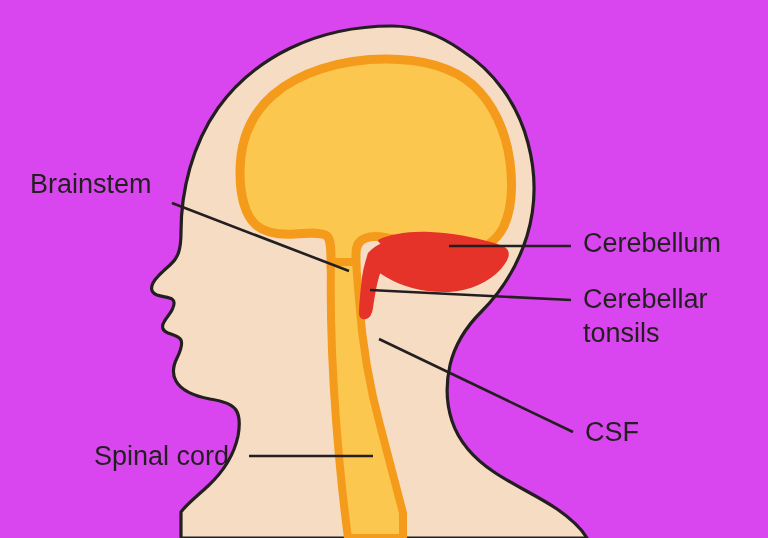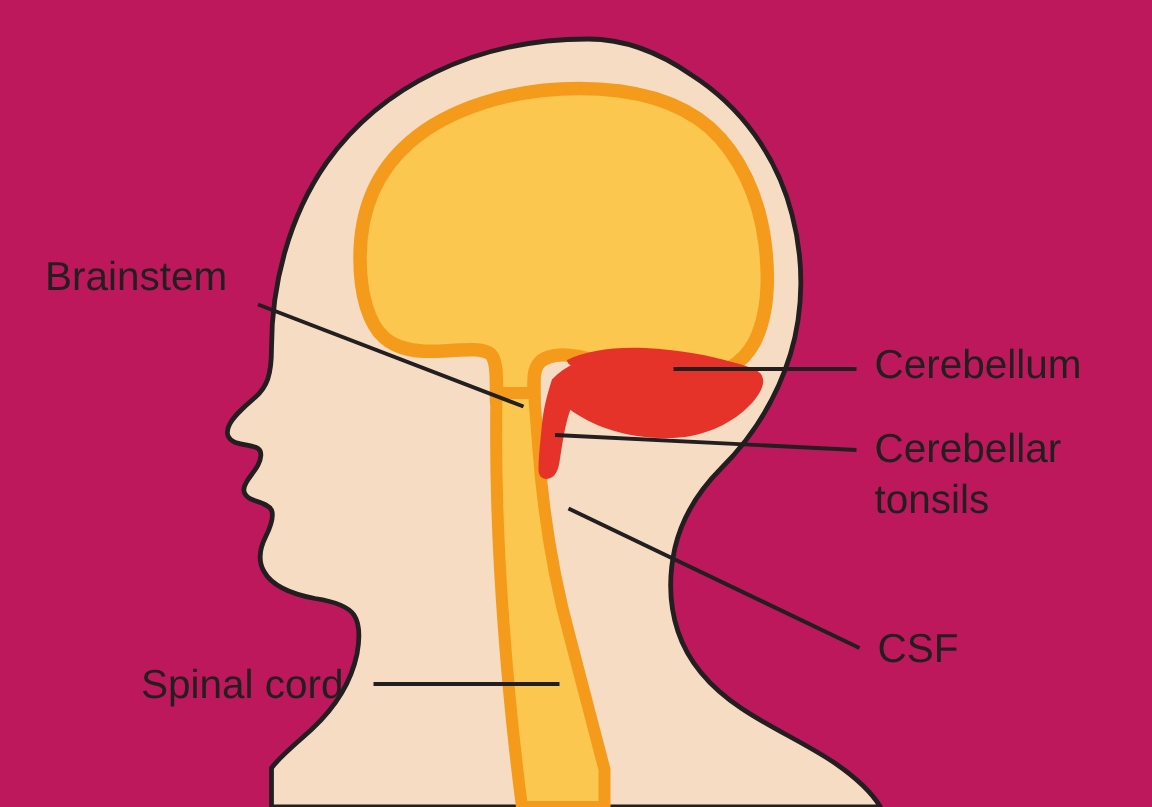--- a/index.html
+++ b/index.html
@@ -10,21 +10,21 @@
   body {
     width: 768px;
     height: 538px;
     overflow: hidden;
     font-family: "Liberation Sans", sans-serif;
   }
   #diagram-root {
     position: relative;
     width: 768px;
     height: 538px;
-    background: #be185d;
+    background: #d946ef;
   }
   svg.figure {
     position: absolute;
     top: 0;
     left: 0;
     width: 768px;
     height: 538px;
     display: block;
   }
   .label-text {

